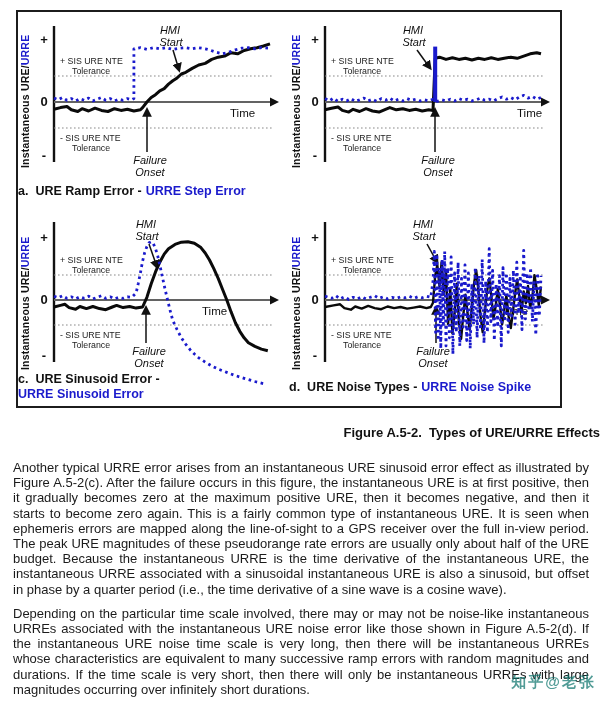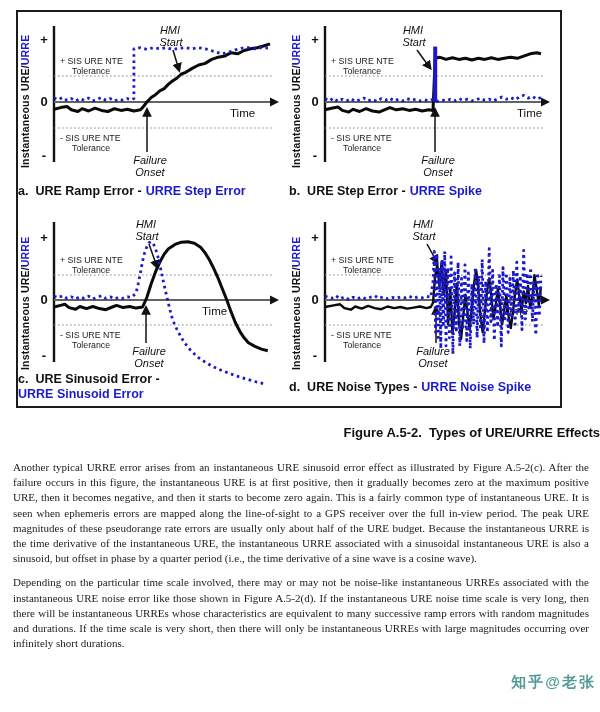--- a/index.html
+++ b/index.html
@@ -26,22 +26,22 @@
   #panel-c .pcap{top:166px;line-height:15px}
   #panel-d .pcap{top:174px}
   .cl{margin-right:7px}
   .blue{color:#1a1acc;fill:#1a1acc}
   .pcap .blue.inline{margin-left:4px}
   .figcap{
     margin-top:17px;text-align:right;font-weight:bold;font-size:13px;
     color:#111;white-space:pre;
   }
   .para{
-    margin:20px 11px 0 13px;font-size:11px;line-height:15.2px;
-    text-align:justify;color:#1b1b1b;font-family:Liberation Serif, serif;
+    margin:20px 11px 0 13px;font-size:13px;line-height:15.2px;
+    text-align:justify;color:#1b1b1b;
   }
   .para.second{margin-top:9px}
   .watermark{
     position:absolute;top:673px;right:4px;z-index:5;
     font-size:15px;font-weight:bold;letter-spacing:2px;
     color:#0f766e;opacity:.72;
   }
   
   .yaxis{stroke:#111;stroke-width:2.4}
   .xaxis{stroke:#636363;stroke-width:2.2}
@@ -120,21 +120,20 @@
       <line class="arrow" x1="128" y1="36" x2="141" y2="54" marker-end="url(#arr-b)"></line>
       <line class="arrow" x1="146" y1="138" x2="146" y2="96" marker-end="url(#arr-b)"></line>
       <text class="ital" x="149" y="150">Failure</text>
       <text class="ital" x="149" y="162">Onset</text>
       <g>
           <polyline points="36.0,95.8 42.5,94.2 49.0,93.0 53.3,96.4 59.8,98.1 64.1,95.3 70.6,97.5 77.0,94.7 83.5,97.0 90.0,98.1 96.5,95.3 100.8,93.6 107.3,95.8 113.8,94.7 120.2,96.4 126.7,95.3 133.2,97.0 139.7,95.8 144.0,96.4 146.2,44.3 150.5,43.2 157.0,45.4 163.4,43.8 169.9,45.4 176.4,44.3 182.9,46.0 189.4,44.3 195.8,45.4 202.3,43.8 208.8,45.4 215.3,44.3 221.8,43.2 228.2,44.3 234.7,42.1 241.2,39.8 247.7,38.7 252.0,39.8" fill="none" stroke="#0a0a0a" stroke-width="3" stroke-linejoin="round"></polyline>
           <polyline points="36.0,84.6 40.3,86.9 44.6,84.1 49.0,87.4 53.3,85.2 57.6,86.9 61.9,84.6 66.2,87.4 70.6,85.8 74.9,84.1 79.2,86.9 83.5,85.2 87.8,87.4 92.2,84.6 96.5,86.3 100.8,84.1 105.1,86.9 109.4,85.2 113.8,86.9 118.1,84.6 122.4,86.3 126.7,85.2 131.0,86.9 135.4,85.8 139.7,86.9 144.0,85.2 148.3,87.4 152.6,85.8 157.0,86.9 161.3,85.2 165.6,86.9 169.9,84.6 174.2,86.3 178.6,85.2 182.9,86.9 187.2,85.8 191.5,84.1 195.8,86.3 200.2,85.2 204.5,86.9 208.8,84.6 213.1,83.0 217.4,85.2 221.8,83.5 226.1,85.8 230.4,83.0 234.7,81.3 239.0,84.1 243.4,82.4 247.7,85.2 252.0,83.5" fill="none" stroke="#1a1acc" stroke-width="2.8" stroke-linejoin="round" stroke-dasharray="2.6 3.6"></polyline>
           <polyline points="146.2,88.0 146.2,32.6" fill="none" stroke="#1a1acc" stroke-width="4" stroke-linejoin="round"></polyline>
         </g>
     </svg>
-    <div class="pcap"><span class="cl">b.</span><span>URE Step Error -</span><span class="blue inline">URRE Spike</span></div>
   </div>
 
   <div class="panel" id="panel-c">
     <svg width="271" height="200" viewBox="0 0 271 200">
       <defs>
         <marker id="arr-c" viewBox="0 0 10 10" refX="7" refY="5" markerWidth="6.5" markerHeight="6.5" orient="auto">
           <path d="M0,0L10,5L0,10Z" fill="#111"></path>
         </marker>
       </defs>
       <text class="ylab" transform="translate(11,164) rotate(-90)"><tspan>Instantaneous URE/</tspan><tspan class="blue">URRE</tspan></text>

